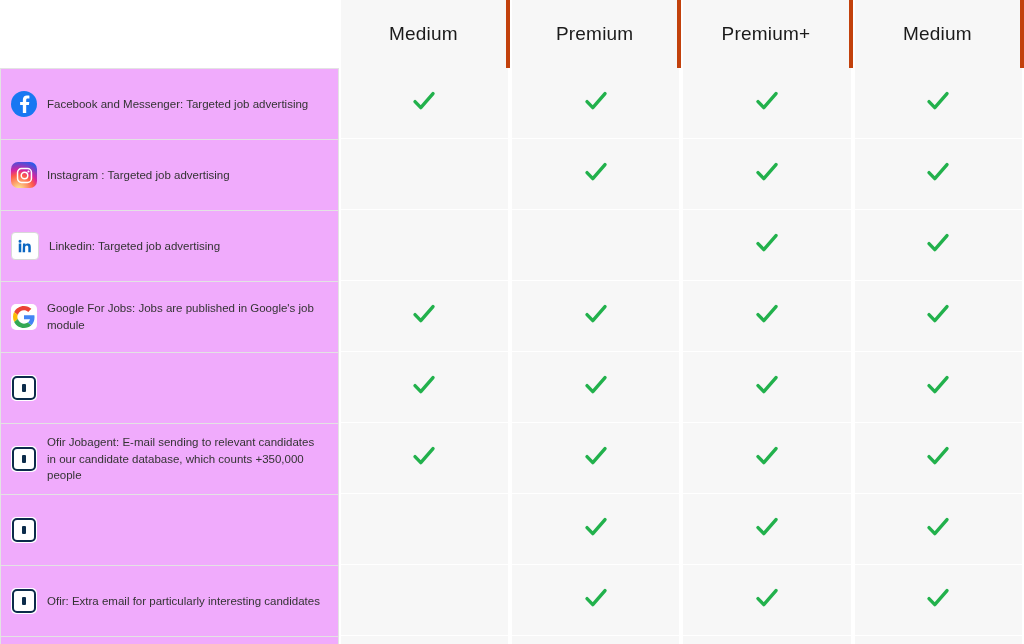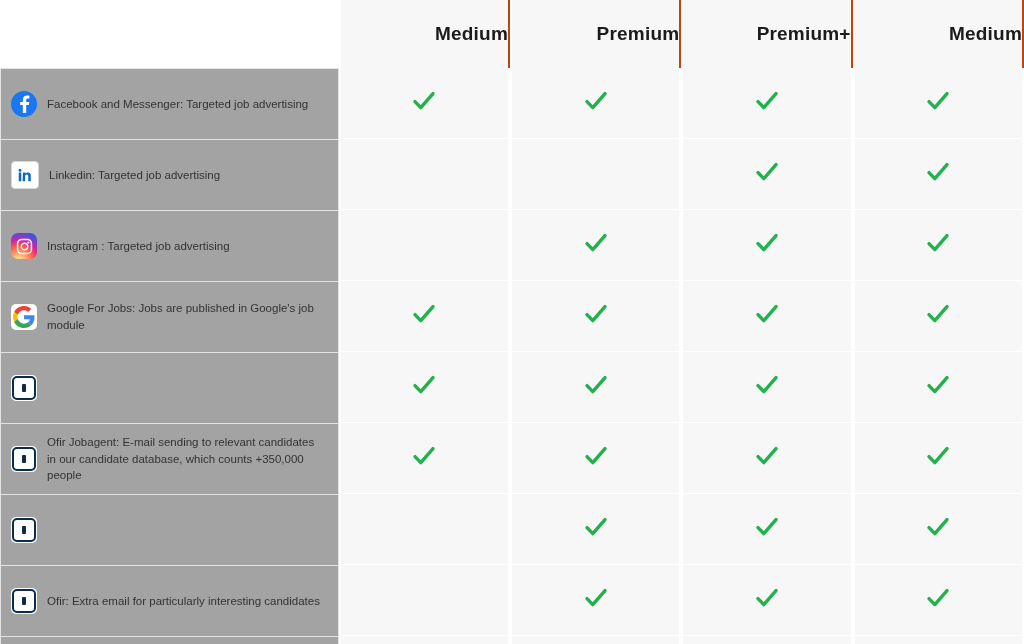--- a/index.html
+++ b/index.html
@@ -38,35 +38,35 @@
     margin: 0;
     vertical-align: middle;
   }
   th.header-blank {
     background: #ffffff;
     border: none;
   }
   th.plan-header {
     background: #f7f7f7;
     border-left: 2px solid #ffffff;
-    border-right: 2px solid #c2410c;
+    border-right: 4px solid #c2410c;
     height: 68px;
     font-size: 19px;
-    font-weight: bold;
+    font-weight: normal;
     color: #1b1b1b;
-    text-align: right;
+    text-align: center;
     letter-spacing: 0.2px;
   }
 
   
   td.feature-cell {
     border-top: 1px solid #e3e3e3;
     border-left: 1px solid #e3e3e3;
     border-right: 1px solid #e3e3e3;
-    background: #a3a3a3;
+    background: #f0abfc;
     padding: 10px 12px 10px 10px;
     vertical-align: middle;
     height: 50px;
   }
   tr.feature-row:last-of-type td.feature-cell {
     border-bottom: 1px solid #e3e3e3;
   }
 
   .feature-inner {
     display: flex;
@@ -175,41 +175,20 @@
           <td class="check-cell"><span class="checkmark"><svg width="26" height="26" viewBox="0 0 26 26">
                 <path d="M4 13.6 L9.8 19.6 L22 5.6" fill="none" stroke="#22b14c" stroke-width="3.4" stroke-linecap="round" stroke-linejoin="round"></path>
               </svg></span></td>
           <td class="check-cell"><span class="checkmark"><svg width="26" height="26" viewBox="0 0 26 26">
                 <path d="M4 13.6 L9.8 19.6 L22 5.6" fill="none" stroke="#22b14c" stroke-width="3.4" stroke-linecap="round" stroke-linejoin="round"></path>
               </svg></span></td>
         </tr>
         <tr class="feature-row">
           <td class="feature-cell">
             <div class="feature-inner">
-              <span class="icon icon-linkedin">
-                <svg width="20" height="20" viewBox="0 0 24 24">
-                  <rect x="0" y="0" width="24" height="24" rx="3" fill="#ffffff"></rect>
-                  <path fill="#0a66c2" d="M4.5 9h3v10.5h-3zM6 4.4a1.8 1.8 0 110 3.6 1.8 1.8 0 010-3.6zM9.6 9h2.87v1.45h.04c.4-.76 1.38-1.56 2.84-1.56 3.04 0 3.6 2 3.6 4.6v6h-3v-5.32c0-1.27-.02-2.9-1.77-2.9-1.77 0-2.04 1.38-2.04 2.81V19.5h-3z"></path>
-                </svg>
-              </span>
-              <span class="feature-text">Linkedin: Targeted job advertising</span>
-            </div>
-          </td>
-          <td class="check-cell"></td>
-          <td class="check-cell"></td>
-          <td class="check-cell"><span class="checkmark"><svg width="26" height="26" viewBox="0 0 26 26">
-                <path d="M4 13.6 L9.8 19.6 L22 5.6" fill="none" stroke="#22b14c" stroke-width="3.4" stroke-linecap="round" stroke-linejoin="round"></path>
-              </svg></span></td>
-          <td class="check-cell"><span class="checkmark"><svg width="26" height="26" viewBox="0 0 26 26">
-                <path d="M4 13.6 L9.8 19.6 L22 5.6" fill="none" stroke="#22b14c" stroke-width="3.4" stroke-linecap="round" stroke-linejoin="round"></path>
-              </svg></span></td>
-        </tr>
-        <tr class="feature-row">
-          <td class="feature-cell">
-            <div class="feature-inner">
               <span class="icon icon-instagram">
                 <svg width="17" height="17" viewBox="0 0 24 24">
                   <g fill="none" stroke="#ffffff" stroke-width="2.1">
                     <rect x="2.2" y="2.2" width="19.6" height="19.6" rx="5.6"></rect>
                     <circle cx="12" cy="12" r="4.6"></circle>
                   </g>
                   <circle cx="17.6" cy="6.4" r="1.5" fill="#ffffff"></circle>
                 </svg>
               </span>
               <span class="feature-text">Instagram :  Targeted job advertising</span>
@@ -222,20 +201,41 @@
           <td class="check-cell"><span class="checkmark"><svg width="26" height="26" viewBox="0 0 26 26">
                 <path d="M4 13.6 L9.8 19.6 L22 5.6" fill="none" stroke="#22b14c" stroke-width="3.4" stroke-linecap="round" stroke-linejoin="round"></path>
               </svg></span></td>
           <td class="check-cell"><span class="checkmark"><svg width="26" height="26" viewBox="0 0 26 26">
                 <path d="M4 13.6 L9.8 19.6 L22 5.6" fill="none" stroke="#22b14c" stroke-width="3.4" stroke-linecap="round" stroke-linejoin="round"></path>
               </svg></span></td>
         </tr>
         <tr class="feature-row">
           <td class="feature-cell">
             <div class="feature-inner">
+              <span class="icon icon-linkedin">
+                <svg width="20" height="20" viewBox="0 0 24 24">
+                  <rect x="0" y="0" width="24" height="24" rx="3" fill="#ffffff"></rect>
+                  <path fill="#0a66c2" d="M4.5 9h3v10.5h-3zM6 4.4a1.8 1.8 0 110 3.6 1.8 1.8 0 010-3.6zM9.6 9h2.87v1.45h.04c.4-.76 1.38-1.56 2.84-1.56 3.04 0 3.6 2 3.6 4.6v6h-3v-5.32c0-1.27-.02-2.9-1.77-2.9-1.77 0-2.04 1.38-2.04 2.81V19.5h-3z"></path>
+                </svg>
+              </span>
+              <span class="feature-text">Linkedin: Targeted job advertising</span>
+            </div>
+          </td>
+          <td class="check-cell"></td>
+          <td class="check-cell"></td>
+          <td class="check-cell"><span class="checkmark"><svg width="26" height="26" viewBox="0 0 26 26">
+                <path d="M4 13.6 L9.8 19.6 L22 5.6" fill="none" stroke="#22b14c" stroke-width="3.4" stroke-linecap="round" stroke-linejoin="round"></path>
+              </svg></span></td>
+          <td class="check-cell"><span class="checkmark"><svg width="26" height="26" viewBox="0 0 26 26">
+                <path d="M4 13.6 L9.8 19.6 L22 5.6" fill="none" stroke="#22b14c" stroke-width="3.4" stroke-linecap="round" stroke-linejoin="round"></path>
+              </svg></span></td>
+        </tr>
+        <tr class="feature-row">
+          <td class="feature-cell">
+            <div class="feature-inner">
               <span class="icon icon-google">
                 <svg width="22" height="22" viewBox="0 0 48 48">
                   <path fill="#EA4335" d="M24 9.5c3.54 0 6.7 1.22 9.2 3.6l6.85-6.85C35.9 2.38 30.4 0 24 0 14.62 0 6.51 5.38 2.56 13.22l7.98 6.19C12.43 13.72 17.74 9.5 24 9.5z"></path>
                   <path fill="#4285F4" d="M46.98 24.55c0-1.57-.15-3.09-.38-4.55H24v9.02h12.94c-.58 2.96-2.26 5.48-4.78 7.18l7.73 6c4.51-4.18 7.09-10.36 7.09-17.65z"></path>
                   <path fill="#FBBC05" d="M10.53 28.59A14.46 14.46 0 019.5 24c0-1.6.28-3.15.76-4.59l-7.98-6.19A23.94 23.94 0 000 24c0 3.88.93 7.54 2.56 10.78l7.97-6.19z"></path>
                   <path fill="#34A853" d="M24 48c6.48 0 11.93-2.13 15.89-5.81l-7.73-6c-2.15 1.45-4.92 2.3-8.16 2.3-6.26 0-11.57-4.22-13.46-9.9l-7.98 6.19C6.51 42.62 14.62 48 24 48z"></path>
                 </svg>
               </span>
               <span class="feature-text">Google For Jobs: Jobs are published in Google's job module</span>
             </div>

